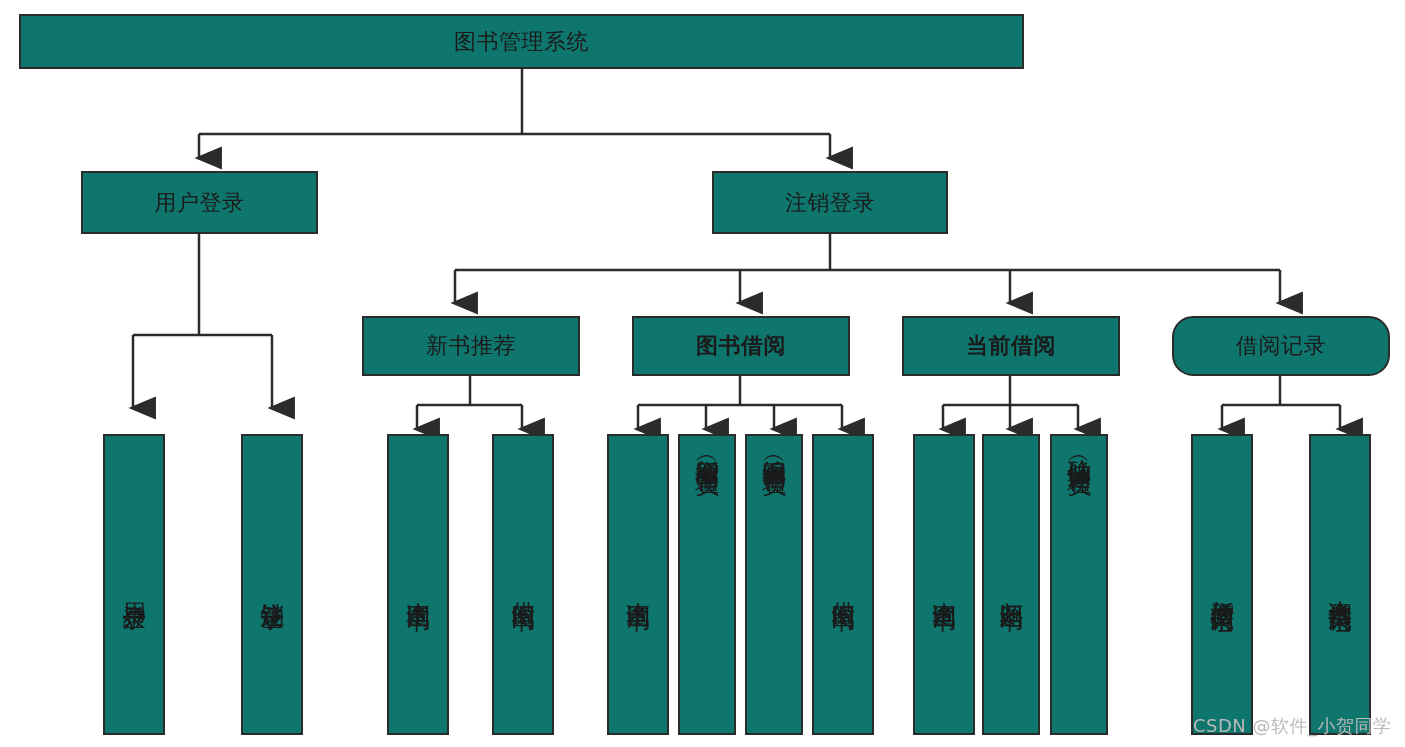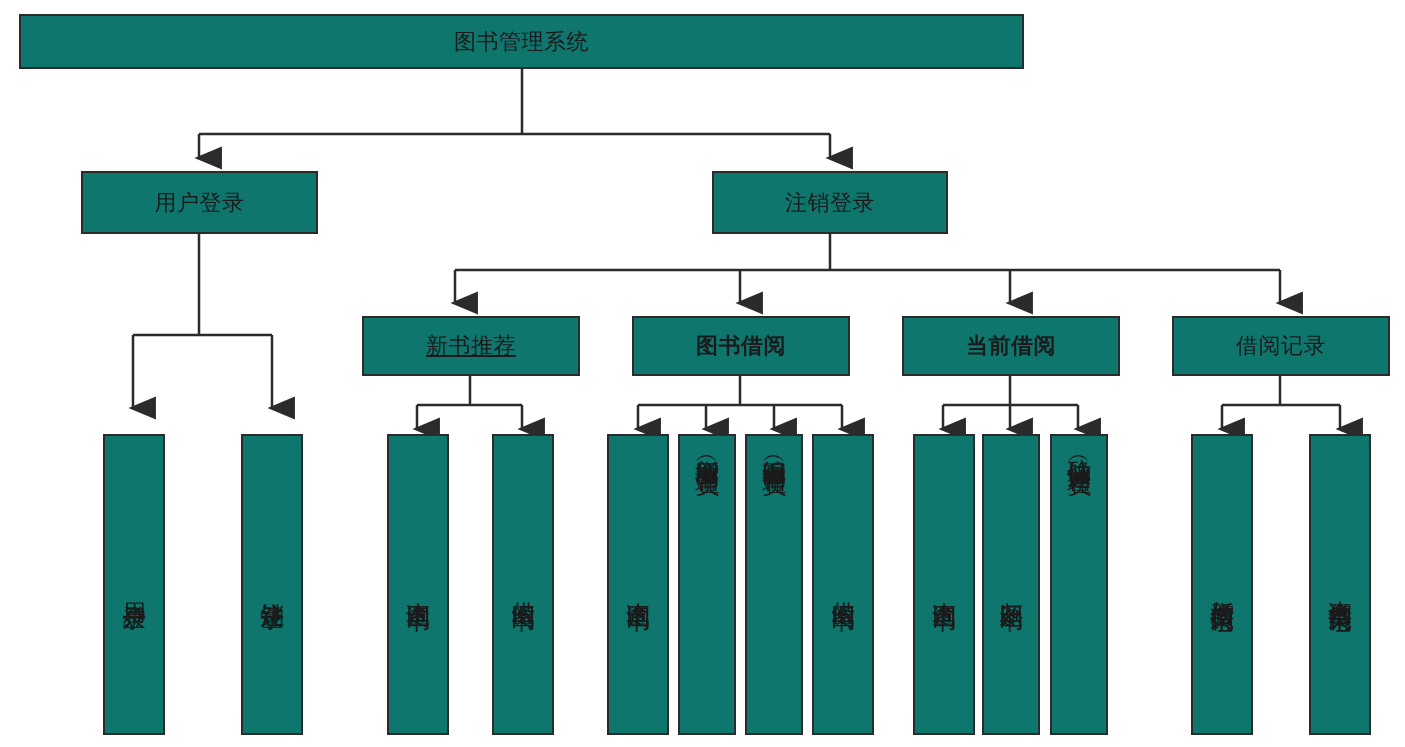--- a/index.html
+++ b/index.html
@@ -133,30 +133,30 @@
     <span class="label">图书管理系统</span>
   </div>
 
   <div class="node horiz" style="left:81px; top:171px; width:237px; height:63px;">
     <span class="label">用户登录</span>
   </div>
   <div class="node horiz" style="left:712px; top:171px; width:236px; height:63px;">
     <span class="label">注销登录</span>
   </div>
 
-  <div class="node horiz" style="left:362px; top:316px; width:218px; height:60px;text-decoration:underline;">
+  <div class="node horiz" style="left:362px; top:316px; width:218px; height:60px;">
     <span class="label">新书推荐</span>
   </div>
   <div class="node horiz" style="left:632px; top:316px; width:218px; height:60px;font-weight:bold;">
     <span class="label">图书借阅</span>
   </div>
   <div class="node horiz" style="left:902px; top:316px; width:218px; height:60px;font-weight:bold;">
     <span class="label">当前借阅</span>
   </div>
-  <div class="node horiz" style="left:1172px; top:316px; width:218px; height:60px;">
+  <div class="node horiz" style="left:1172px; top:316px; width:218px; height:60px;border-radius:21px;">
     <span class="label">借阅记录</span>
   </div>
 
   <div class="node vert mid" style="left:103px; top:434px; width:62px; height:301px;">
     <span class="label">用户登录</span>
   </div>
   <div class="node vert mid" style="left:241px; top:434px; width:62px; height:301px;">
     <span class="label">注销登录</span>
   </div>
 
@@ -190,14 +190,15 @@
     <span class="label">确认归还（管理员）</span>
   </div>
 
   <div class="node vert mid" style="left:1191px; top:434px; width:62px; height:301px;">
     <span class="label">新增借阅记录</span>
   </div>
   <div class="node vert mid" style="left:1309px; top:434px; width:62px; height:301px;">
     <span class="label">查询借阅记录</span>
   </div>
 
+  <div class="watermark" style="left:1193px; top:714px;">CSDN @软件_小贺同学</div>
 
 </div>
 
 </body></html>

